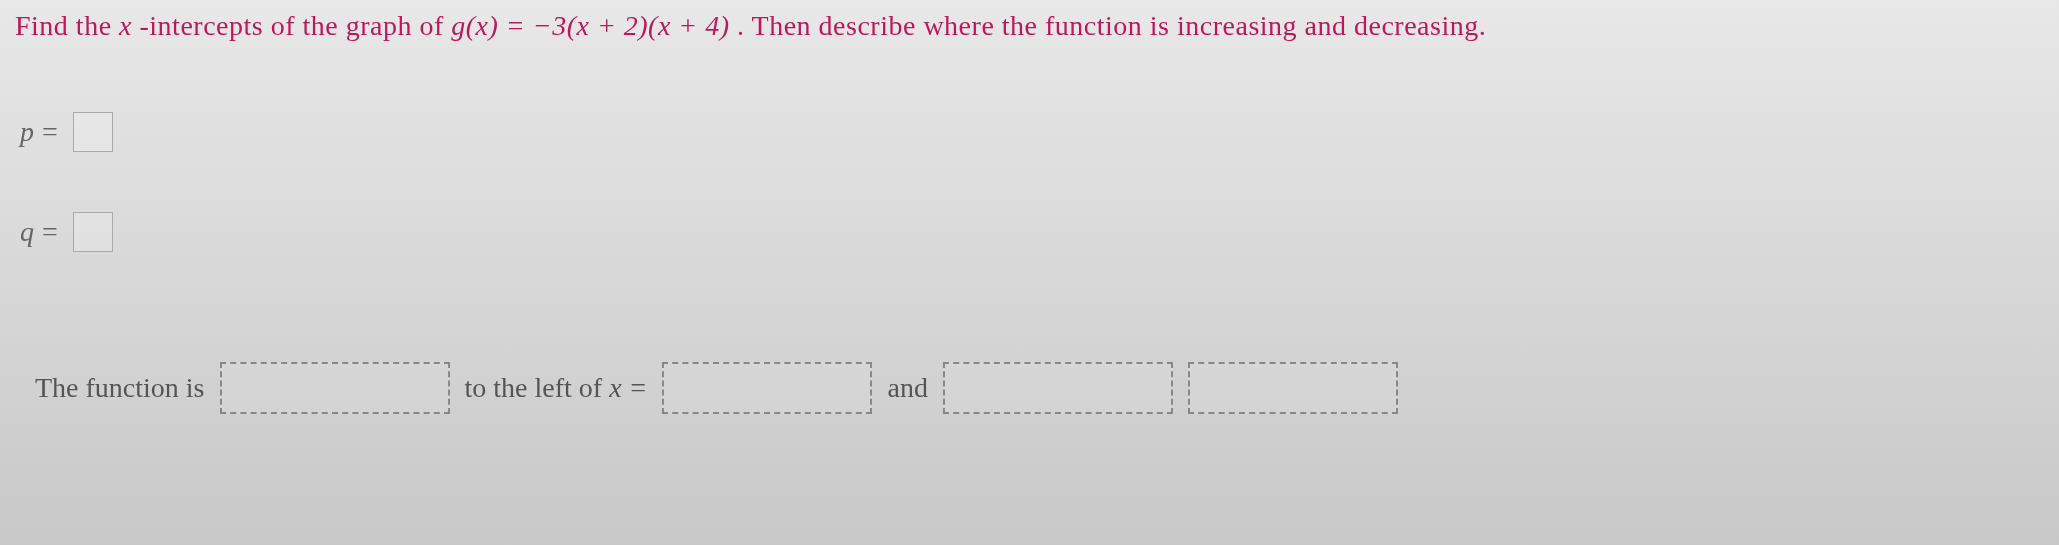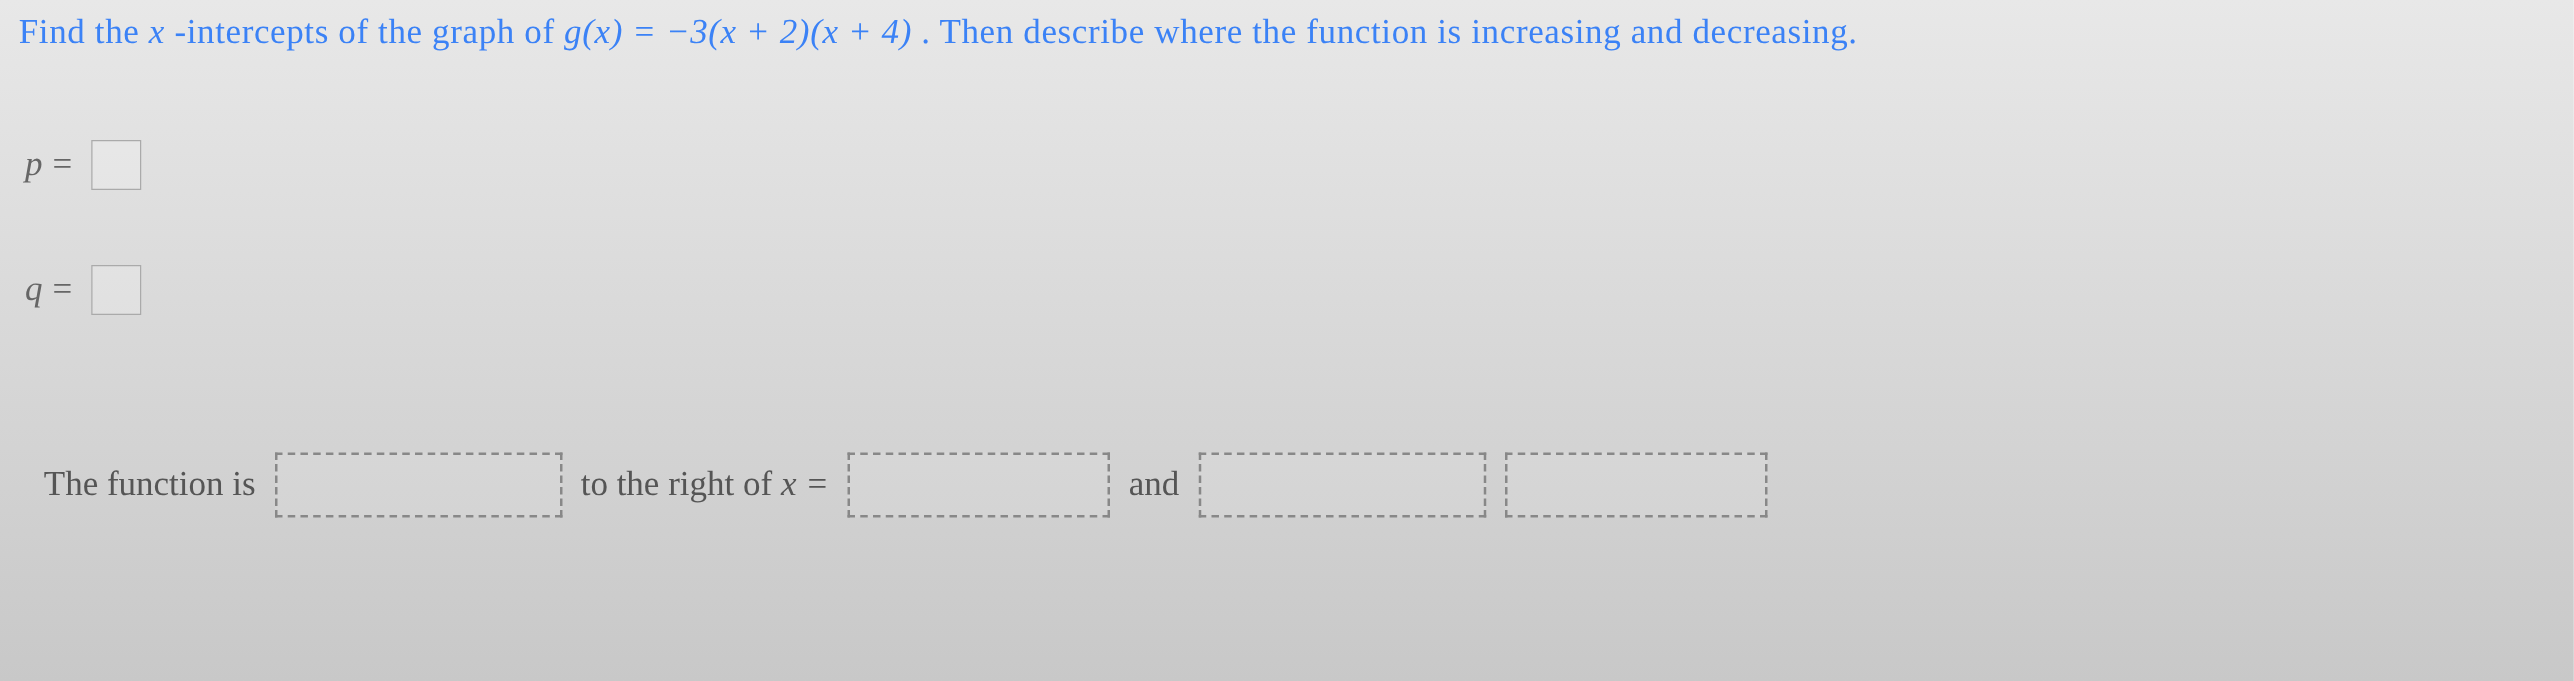--- a/index.html
+++ b/index.html
@@ -11,21 +11,21 @@
       font-family: "Times New Roman", Georgia, serif;
       background: linear-gradient(to bottom, #e8e8e8 0%, #d8d8d8 50%, #c8c8c8 100%);
       width: 2059px;
       height: 545px;
       padding: 10px 15px;
       color: #555;
       font-size: 28px;
     }
     .question-text {
       font-size: 28px;
-      color: #3b82f6;
+      color: #be185d;
       margin-bottom: 70px;
       letter-spacing: 0.5px;
     }
     .math-var {
       font-style: italic;
       font-family: "Times New Roman", serif;
     }
     .input-row {
       display: flex;
       align-items: center;
@@ -87,19 +87,19 @@
 <div class="input-row">
   <span class="var-label">q</span>
   <span class="equals">=</span>
   <div class="small-input"></div>
 </div>
 
 <div class="sentence-row">
   <span class="sentence-text">The function is</span>
   <div class="dashed-input wide"></div>
   <span class="sentence-text">
-    <span>to the right of </span><span class="math-var">x =</span>
+    <span>to the left of </span><span class="math-var">x =</span>
   </span>
   <div class="dashed-input"></div>
   <span class="sentence-text">and</span>
   <div class="dashed-input wide"></div>
   <div class="dashed-input"></div>
 </div>
 
 </body></html>

